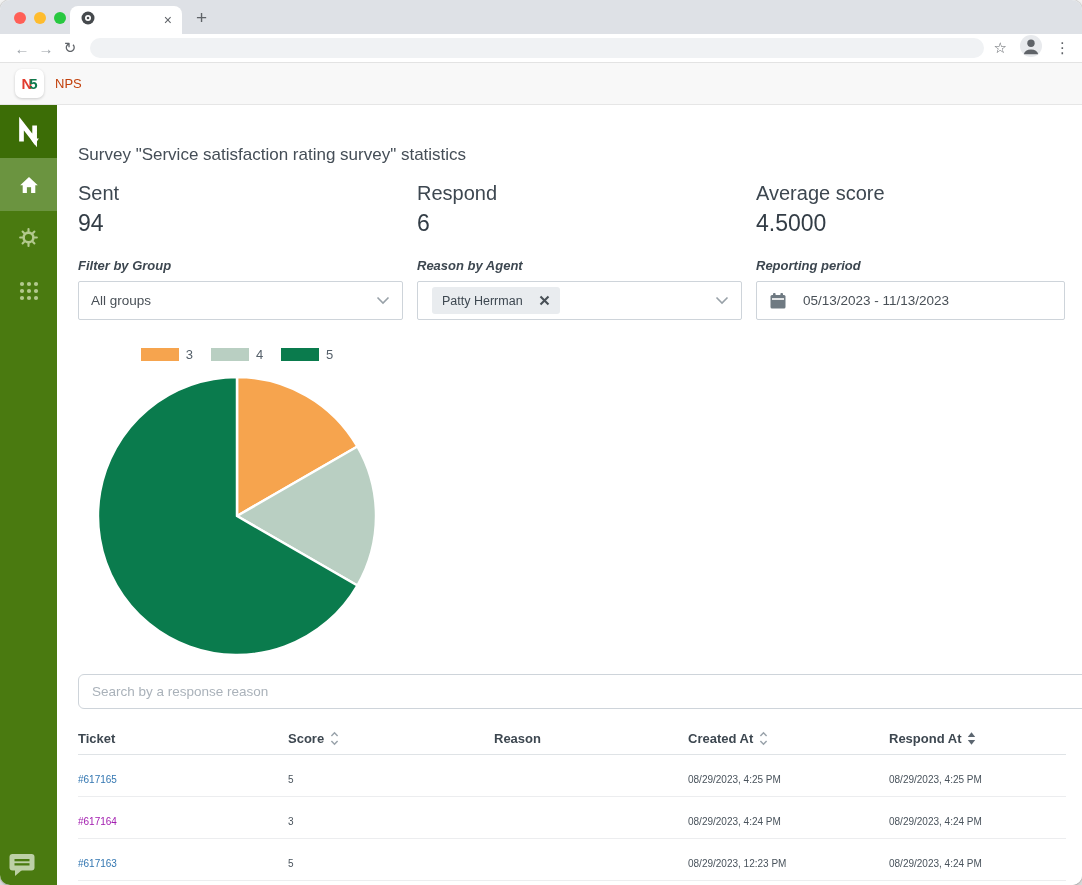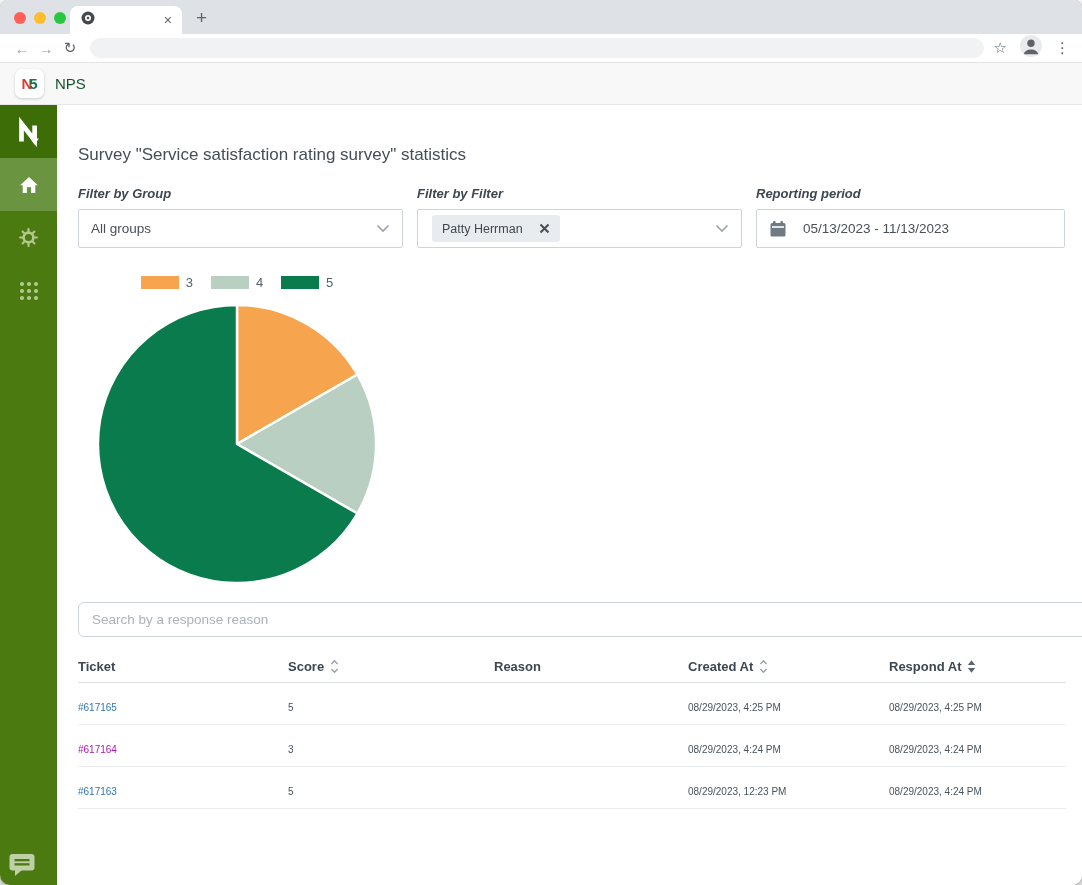--- a/index.html
+++ b/index.html
@@ -25,21 +25,21 @@
   .star{color:#5f6368;font-size:15px;}
   .dots{color:#5f6368;font-size:15px;letter-spacing:0;}
 
   
   .appheader{height:41px;background:#f8f8f8;border-bottom:1px solid #e6e6e6;
     display:flex;align-items:center;padding-left:15px;gap:11px;}
   .applogo{width:29px;height:29px;background:#fff;border-radius:7px;box-shadow:0 1px 3px rgba(0,0,0,.18);
     display:flex;align-items:center;justify-content:center;font-weight:800;font-size:15px;}
   .applogo .n{color:#e23b2e;}
   .applogo .five{color:#0f7a4d;margin-left:-3px;}
-  .appname{font-size:15px;color:#14532d;}
+  .appname{font-size:13px;color:#c2410c;}
 
   
   .mainwrap{display:flex;height:781px;}
   .sidebar{width:57px;background:#4a7a10;display:flex;flex-direction:column;flex-shrink:0;position:relative;}
   .side-item{width:57px;height:53px;display:flex;align-items:center;justify-content:center;}
   .side-logo{background:#3c6d06;}
   .side-active{background:#6b9440;}
   .side-chat{position:absolute;bottom:4px;left:8px;}
 
   .content{flex:1;background:#fff;padding:40px 16px 0 21px;overflow:hidden;}
@@ -180,33 +180,47 @@
           <path d="M7 18 v6 l7-6 z" fill="#bdd0a6"></path>
           <rect x="6.5" y="7" width="15" height="2.3" fill="#4a7a10"></rect>
           <rect x="6.5" y="11.2" width="15" height="2.3" fill="#4a7a10"></rect>
         </svg>
       </div>
     </div>
 
     <div class="content">
       <div class="page-title">Survey "Service satisfaction rating survey" statistics</div>
 
+      <div class="statsgrid">
+        <div>
+          <div class="stat-label">Sent</div>
+          <div class="stat-value">94</div>
+        </div>
+        <div>
+          <div class="stat-label">Respond</div>
+          <div class="stat-value">6</div>
+        </div>
+        <div>
+          <div class="stat-label">Average score</div>
+          <div class="stat-value">4.5000</div>
+        </div>
+      </div>
 
       <div class="filtersgrid">
         <div>
           <div class="filter-label">Filter by Group</div>
           <div class="control">
             <span class="grow">All groups</span>
             <svg width="14" height="9" viewBox="0 0 14 9">
               <polyline points="1.5,1.5 7,7 12.5,1.5" fill="none" stroke="#98a1a8" stroke-width="1.6"></polyline>
             </svg>
           </div>
         </div>
         <div>
-          <div class="filter-label">Filter by Filter</div>
+          <div class="filter-label">Reason by Agent</div>
           <div class="control">
             <span class="chip">
               <span>Patty Herrman</span>
               <svg width="11" height="11" viewBox="0 0 11 11">
                 <path d="M1.5 1.5 L9.5 9.5 M9.5 1.5 L1.5 9.5" stroke="#495057" stroke-width="2.1"></path>
               </svg>
             </span>
             <span class="grow"></span>
             <svg width="14" height="9" viewBox="0 0 14 9">
               <polyline points="1.5,1.5 7,7 12.5,1.5" fill="none" stroke="#98a1a8" stroke-width="1.6"></polyline>

